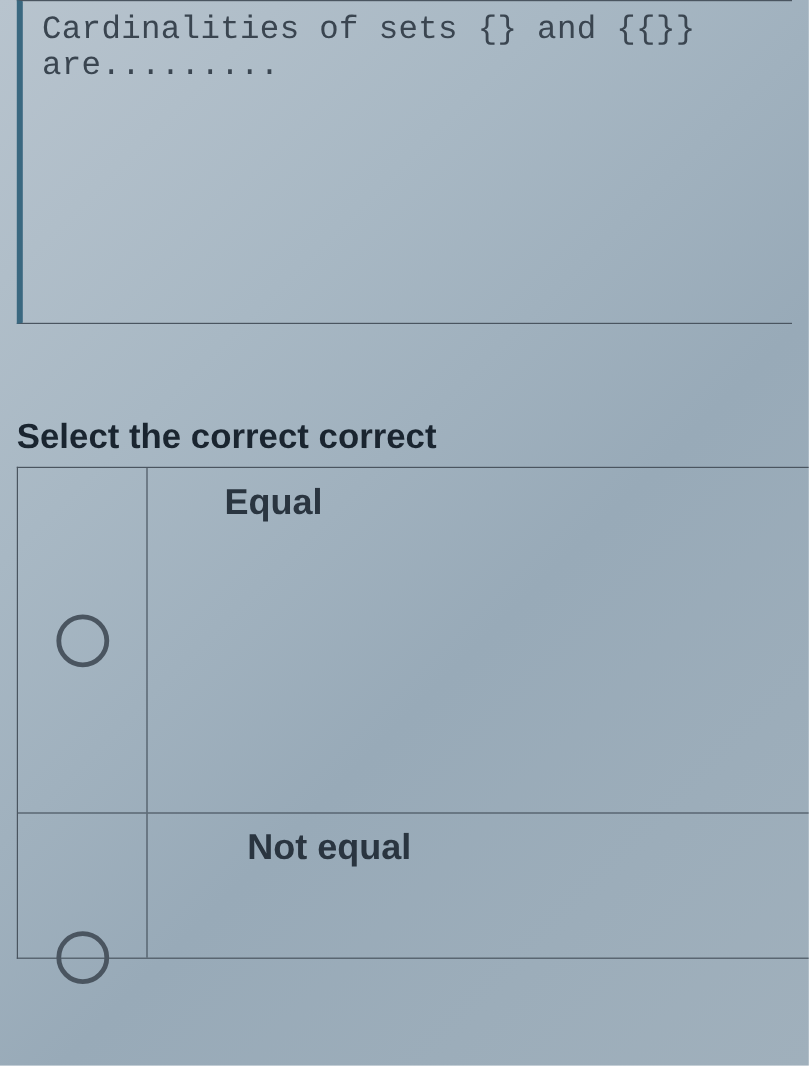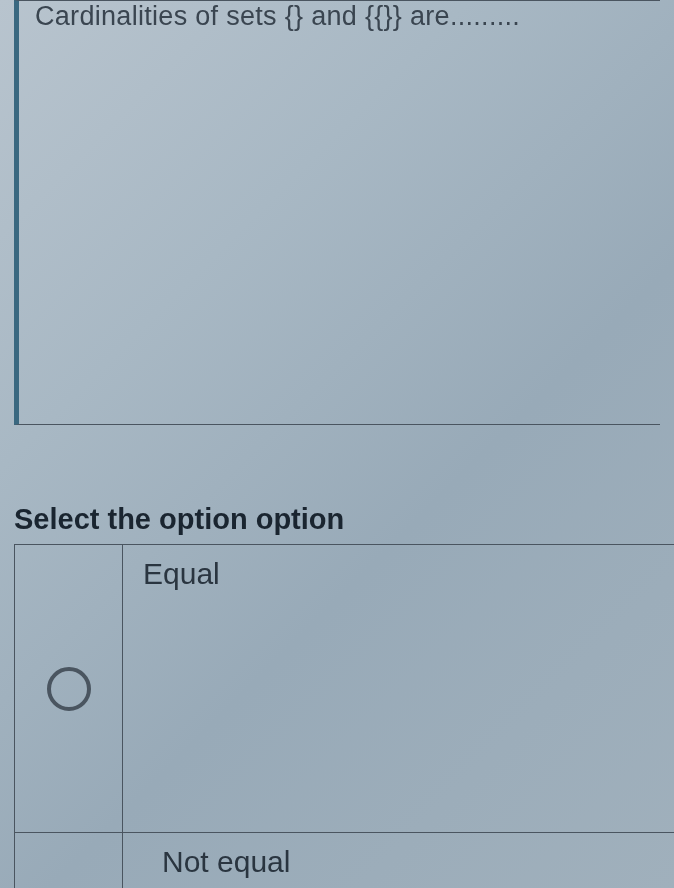--- a/index.html
+++ b/index.html
@@ -13,23 +13,24 @@
       background: linear-gradient(135deg, #b8c4ce 0%, #a8b8c4 30%, #98aab8 60%, #a0b0bc 100%);
       font-family: -apple-system, BlinkMacSystemFont, 'Segoe UI', Arial, sans-serif;
       overflow: hidden;
       position: relative;
     }
     .question-box {
       margin: 0 14px 0 14px;
       border: 1px solid #4a5560;
       border-left: 5px solid #3a6880;
       border-right: none;
-      height: 425px;
-      padding: 0 16px;
+      height: 270px;
+      padding: 10px 16px;
       background: transparent;
+      font-family: Liberation Mono, monospace;
     }
     .question-text {
       font-size: 27px;
       color: #3a4550;
       font-weight: 400;
       letter-spacing: 0.3px;
     }
     .section-label {
       margin: 78px 0 8px 14px;
       font-size: 29px;
@@ -75,31 +76,32 @@
     .option-row:last-child .radio-circle {
       margin-bottom: -22px;
     }
     .option-text-cell {
       flex: 1;
       padding: 12px 20px;
     }
     .option-text {
       font-size: 30px;
       color: #2a3540;
-      font-weight: 400;
+      font-weight: 700;
+      margin-left: 44px;
     }
   </style>
 </head>
 <body>
 
 <div class="question-box">
   <div class="question-text">Cardinalities of sets {} and {{}} are.........</div>
 </div>
 
-<div class="section-label">Select the option option</div>
+<div class="section-label">Select the correct correct</div>
 
 <div class="options-table">
   <div class="option-row">
     <div class="radio-cell">
       <div class="radio-circle"></div>
     </div>
     <div class="option-text-cell">
       <div class="option-text">Equal</div>
     </div>
   </div>

